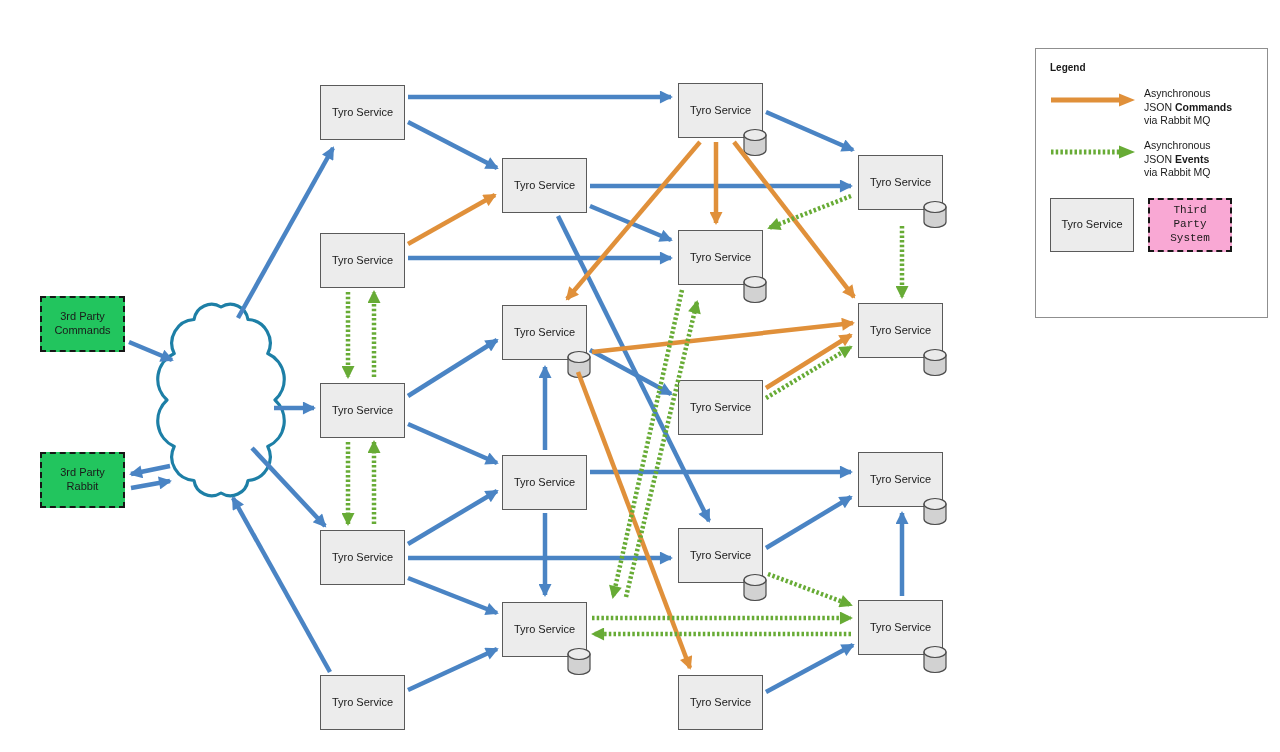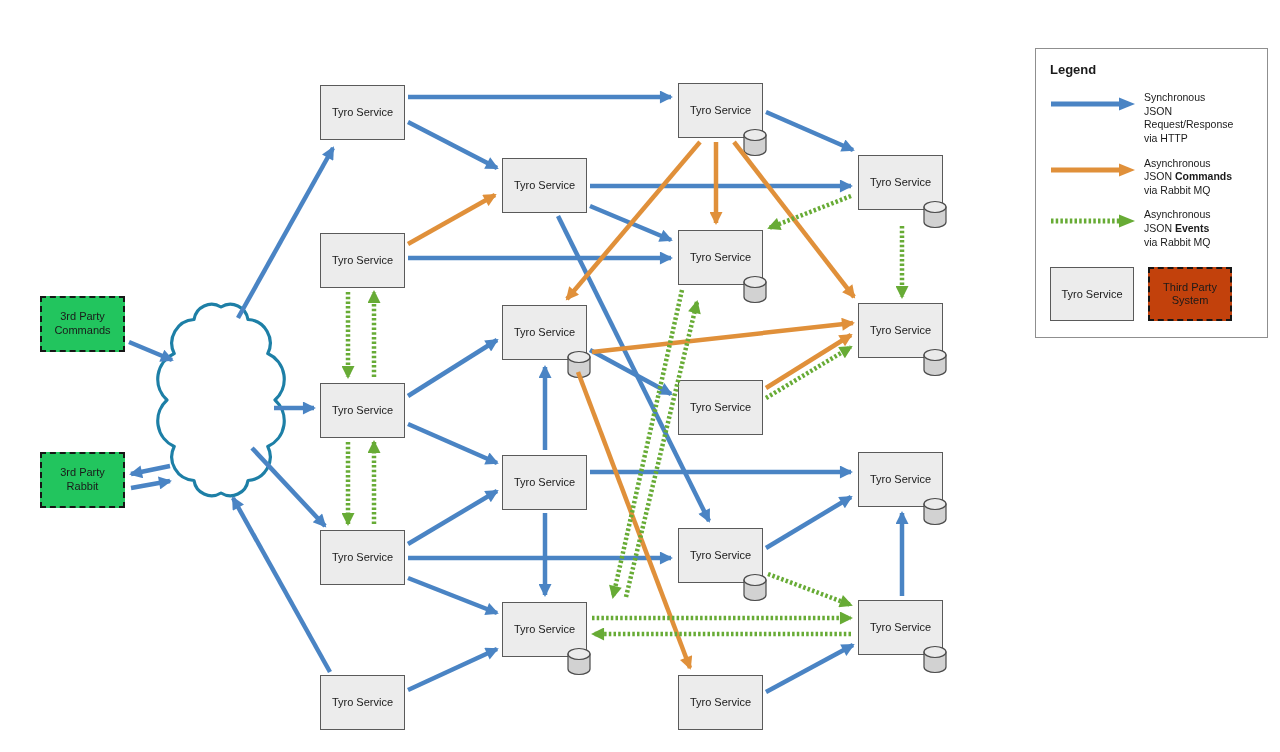--- a/index.html
+++ b/index.html
@@ -13,31 +13,31 @@
     position:absolute;display:flex;align-items:center;justify-content:center;
     text-align:center;font-size:11px;line-height:1.25;box-sizing:border-box;
     background:#ececec;border:1px solid #5a5a5a;padding:2px;
   }
   .node.third-party{background:#22c55e;border:2px dashed #161616;}
   #legend{
     position:absolute;left:1035px;top:48px;width:233px;min-height:270px;z-index:3;
     background:#ffffff;border:1px solid #8f8f8f;box-sizing:border-box;
     padding:13px 10px 16px 14px;
   }
-  .legend-title{font-size:13px;font-weight:bold;margin-bottom:14px;}
+  .legend-title{font-size:10px;font-weight:bold;margin-bottom:14px;}
   .legend-entry{display:flex;align-items:flex-start;margin-bottom:11px;}
   .legend-entry svg{flex:none;margin-top:5px;}
   .legend-entry .txt{font-size:10.5px;line-height:1.3;margin-left:6px;}
   .legend-samples{display:flex;gap:14px;margin-top:18px;}
   .sample-box{
     width:84px;height:54px;display:flex;align-items:center;justify-content:center;
     text-align:center;font-size:11px;line-height:1.25;box-sizing:border-box;padding:4px;
   }
   .sample-box.service{background:#ececec;border:1px solid #5a5a5a;}
-  .sample-box.third-party{background:#c2410c;border:2px dashed #161616;}
+  .sample-box.third-party{background:#f9a8d4;border:2px dashed #161616;font-family:Liberation Mono, monospace;}
 </style>
 </head>
 <body>
 
 <div class="canvas">
   <div id="nodes-layer">
       <div class="node third-party" style="left: 40px; top: 296px; width: 85px; height: 56px;">
         <div>
           <div>3rd Party</div>
           <div>Commands</div>
@@ -234,31 +234,20 @@
       <line x1="768" y1="574" x2="851" y2="605" stroke="#67ab35" stroke-width="4.5" marker-end="url(#ah-event)" stroke-dasharray="2.5 2.2"></line>
       <line x1="682" y1="290" x2="613" y2="597" stroke="#67ab35" stroke-width="4.5" marker-end="url(#ah-event)" stroke-dasharray="2.5 2.2"></line>
       <line x1="626" y1="597" x2="697" y2="302" stroke="#67ab35" stroke-width="4.5" marker-end="url(#ah-event)" stroke-dasharray="2.5 2.2"></line>
       <line x1="766" y1="398" x2="851" y2="347" stroke="#67ab35" stroke-width="4.5" marker-end="url(#ah-event)" stroke-dasharray="2.5 2.2"></line>
     </svg>
   <div id="legend">
     <div class="legend-title">Legend</div>
     <div id="legend-entries">
         <div class="legend-entry">
           <svg width="88" height="16">
-            <line x1="1" y1="8" x2="69" y2="8" stroke="#4a84c4" stroke-width="5"></line>
-            <polygon points="69,1.5 85,8 69,14.5" fill="#4a84c4"></polygon>
-          </svg>
-          <div class="txt">
-            <div><span>Synchronous</span></div>
-            <div><span>JSON Request/Response</span></div>
-            <div><span>via HTTP</span></div>
-          </div>
-        </div>
-        <div class="legend-entry">
-          <svg width="88" height="16">
             <line x1="1" y1="8" x2="69" y2="8" stroke="#e0903a" stroke-width="5"></line>
             <polygon points="69,1.5 85,8 69,14.5" fill="#e0903a"></polygon>
           </svg>
           <div class="txt">
             <div><span>Asynchronous</span></div>
             <div><span>JSON </span><b>Commands</b></div>
             <div><span>via Rabbit MQ</span></div>
           </div>
         </div>
         <div class="legend-entry">

